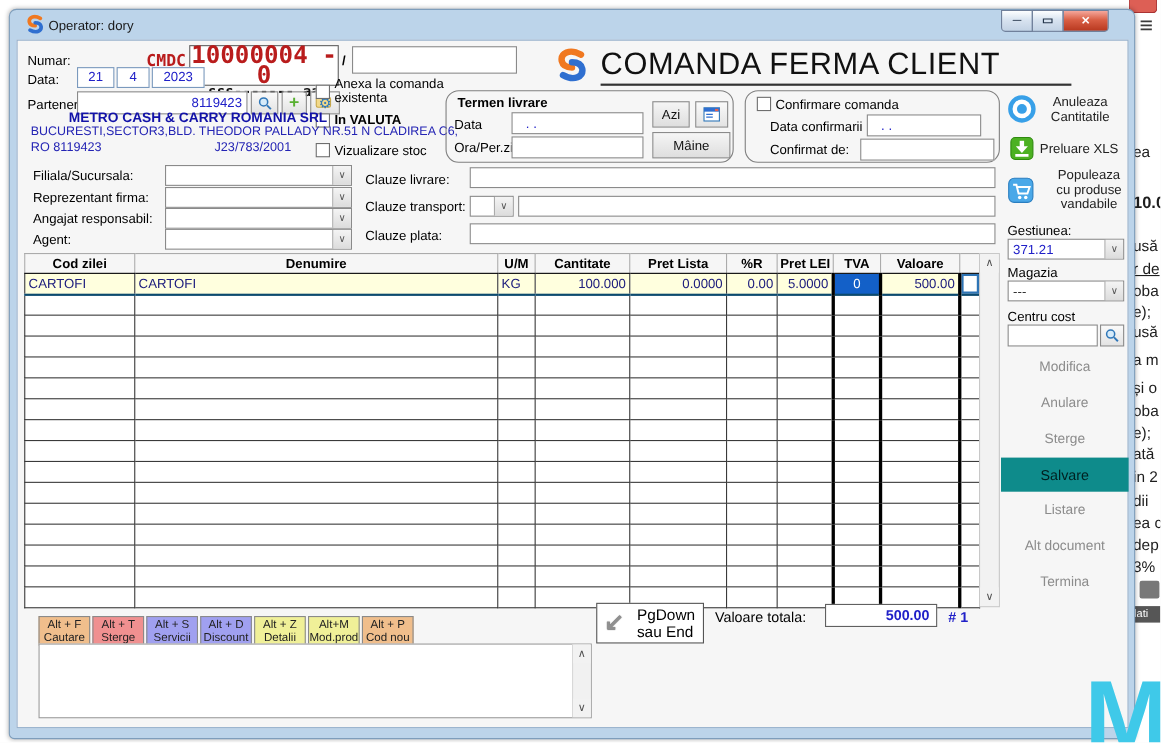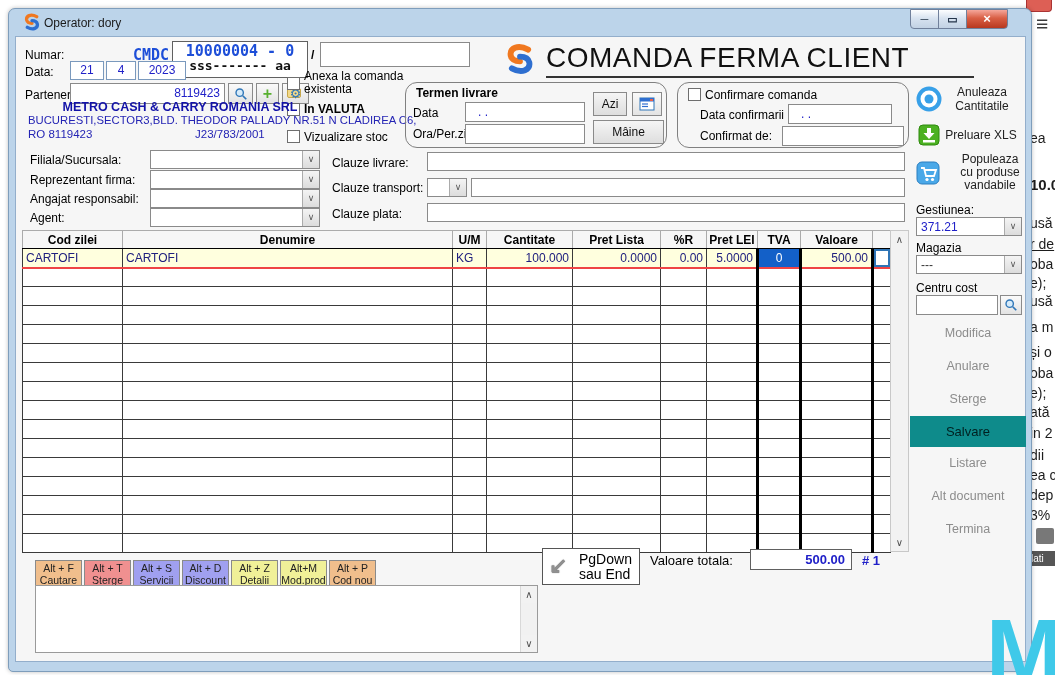--- a/index.html
+++ b/index.html
@@ -48,39 +48,39 @@
            display:flex;align-items:center;justify-content:center;}
 
   
   table.grid{position:absolute;left:22px;top:230px;width:868px;border-collapse:collapse;table-layout:fixed;
              background:#fff;font-size:12px;border:1px solid #000;}
   table.grid th{height:18px;background:#F6F6F6;border:1px solid #ABABAB;border-bottom:1px solid #000;
                 font-size:12px;font-weight:bold;padding:0 2px;overflow:hidden;}
   table.grid td{height:19px;border:1px solid #3a3a3a;padding:0 3px;overflow:hidden;white-space:nowrap;}
   table.grid td.tva{border-left:3px solid #000;border-right:3px solid #000;}
   table.grid td.val{border-right:3px solid #000;}
-  tr.active td{background:#FFFFDE;color:#20207E;border-bottom:2px solid #ef4444;}
+  tr.active td{background:#FFFFDE;color:#20207E;border-bottom:2px solid #0c4a6e;}
   tr.active td.selcell{background:#1360C8;color:#fff;}
   tr.active td.focuscell{background:#fff;box-shadow:inset 0 0 0 2px #2E74B5;}
 
   .vsb{position:absolute;background:#F2F2F2;border:1px solid #C8C8C8;}
   .sbbtn{position:absolute;left:0;right:0;height:17px;background:#F2F2F2;text-align:center;
          color:#505050;font-size:10px;line-height:17px;}
   .sbbtn.up{top:0;} .sbbtn.dn{bottom:0;}
 
   
   .panelbtn{position:absolute;display:flex;align-items:center;cursor:default;}
   .panelbtn .txt{font-size:12px;color:#222;text-align:center;flex:1;line-height:14px;}
   .action{width:116px;text-align:center;font-size:12.5px;color:#8C8C8C;height:33px;line-height:33px;cursor:default;}
   .action.hl{height:31px;line-height:31px;font-size:13px;}
 
   
   .hk{position:relative;width:47px;height:27px;border:1px solid #8A8A8A;margin-right:2px;
       font-size:10.5px;line-height:12px;text-align:center;color:#222;padding-top:1px;float:left;}
-  .num-box{font-family:"DejaVu Sans Mono",monospace;font-weight:bold;color:#1d4ed8;}
+  .num-box{font-family:"DejaVu Sans Mono",monospace;font-weight:bold;color:#b91c1c;}
 </style>
 </head>
 <body>
 
 <div class="screen">
 
   <div class="bg-close"></div>
   <div class="bg-hamburger">≡</div>
   <div id="bg-frags">
       <div class="bg-frag" style="top: 130px;">ea</div>
@@ -123,21 +123,21 @@
     <svg class="abs" style="left:506px;top:43px;" width="28" height="32" viewBox="0 0 24 26">
       <path d="M19 5 C10 0 3 4 4 10 C4.8 13.5 8 15 12 15" stroke="#F07820" stroke-width="5" fill="none" stroke-linecap="round"></path>
       <path d="M5 21 C14 26 21 22 20 16 C19.2 12.5 16 11 12 11" stroke="#2F6FD0" stroke-width="5" fill="none" stroke-linecap="round"></path>
     </svg>
     <div class="abs" style="left:546px;top:42px;font-size:28px;color:#111;letter-spacing:.5px;">COMANDA FERMA CLIENT</div>
     <div class="abs" style="left:546px;top:76px;width:428px;height:2px;background:#333;"></div>
 
     <div class="abs lbl" style="left:25px;top:48px;">Numar:</div>
     <div class="abs num-box" style="left:133px;top:46px;font-size:15px;">CMDC</div>
     <div class="abs" style="left:172px;top:41px;width:136px;height:37px;background:#fff;border:1px solid #606060;text-align:center;">
-      <div class="num-box" style="font-size:15px;line-height:18px;">10000004 -  0</div>
+      <div class="num-box" style="font-size:22px;line-height:18px;">10000004 -  0</div>
       <div class="num-box" style="font-size:13px;line-height:12px;color:#111;">sss-------  aa</div>
     </div>
     <div class="abs lbl" style="left:311px;top:48px;font-weight:bold;">/</div>
     <div class="inp" style="left:320px;top:42px;width:150px;height:25px;pointer-events:auto;"></div>
 
     <div class="abs lbl" style="left:25px;top:65px;">Data:</div>
     <div class="inp bluebrd blue" style="left:70px;top:61px;width:34px;height:19px;text-align:center;line-height:17px;pointer-events:auto;">21</div>
     <div class="inp bluebrd blue" style="left:106px;top:61px;width:30px;height:19px;text-align:center;line-height:17px;pointer-events:auto;">4</div>
     <div class="inp bluebrd blue" style="left:138px;top:61px;width:48px;height:19px;text-align:center;line-height:17px;pointer-events:auto;">2023</div>
 

